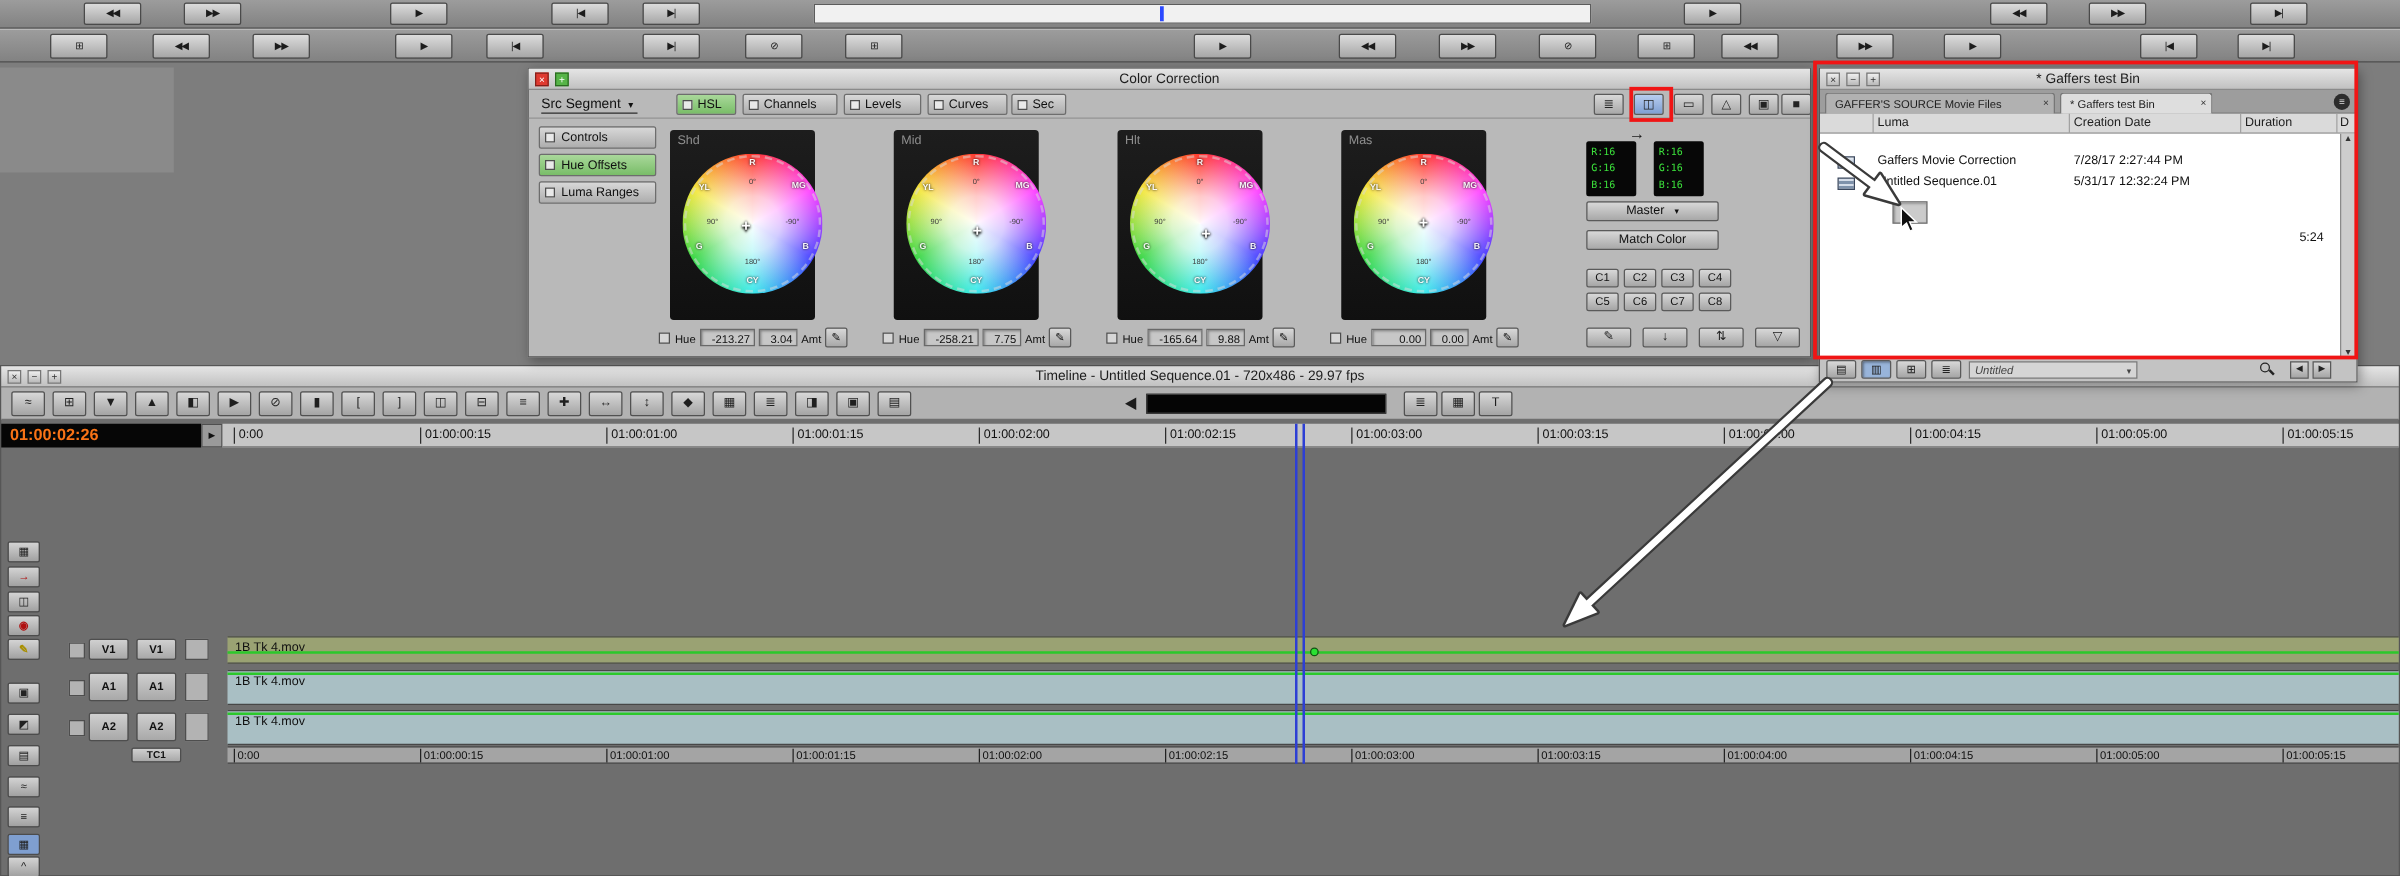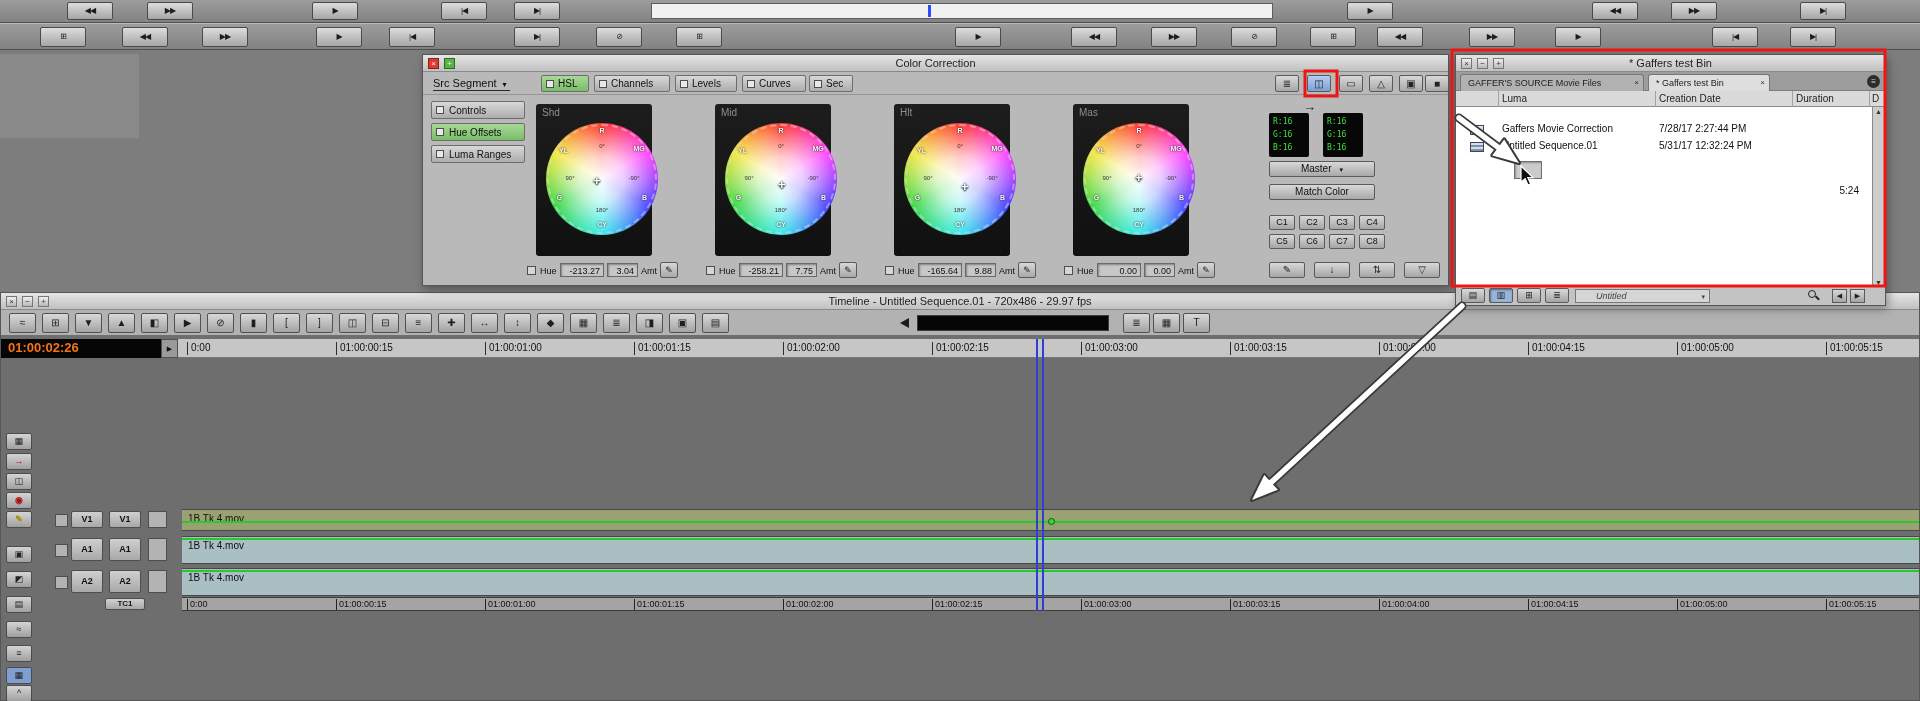--- a/index.html
+++ b/index.html
@@ -72,21 +72,21 @@
 .bicon{position:absolute;top:3px;left:14px;width:14px;height:10px;border:1px solid #39465c;background:linear-gradient(#e7edf5,#9fb2c8);}
 .bicon.sequence-icon{background:repeating-linear-gradient(#d5dde9 0 2px,#7e92ab 2px 4px);}
 .bname{position:absolute;left:46px;top:1px;} .bdate{position:absolute;left:203px;top:1px;}
 .bdur{position:absolute;right:26px;top:14px;margin-top:32px;}
 .binslot{position:absolute;left:58px;top:106px;width:28px;height:18px;background:#cbcbcb;border:1px solid #6e6e6e;box-shadow:inset 1px 1px 2px rgba(0,0,0,.3);}
 .binscroll{position:absolute;right:0;top:52px;width:13px;height:180px;background:#cdcdcd;border-left:1px solid #8a8a8a;font-size:7px;text-align:center;color:#333;}
 .binscroll .sup{position:absolute;top:1px;left:2px;} .binscroll .sdn{position:absolute;bottom:1px;left:2px;}
 #bin-footer{position:absolute;left:0;bottom:0;width:100%;height:20px;background:#c3c3c3;border-top:1px solid #8a8a8a;}
 .bview{position:absolute;top:2px;width:24px;height:15px;background:linear-gradient(#d8d8d8,#a5a5a5);border:1px solid #5a5a5a;border-radius:2px;font-size:9px;line-height:13px;text-align:center;color:#222;}
 .bview.active{background:#98b4da;box-shadow:inset 1px 1px 2px rgba(0,0,0,.4);}
-#bin-preset{position:absolute;left:119px;top:3px;width:135px;height:14px;background:#d5d5d5;border:1px solid #777;font-size:9px;color:#444;padding:1px 0 0 20px;}
+#bin-preset{position:absolute;left:119px;top:3px;width:135px;height:14px;background:#d5d5d5;border:1px solid #777;font-size:9px;color:#444;padding:1px 0 0 4px;}
 #bin-preset .it{font-style:italic;} #bin-preset .dd{position:absolute;right:4px;top:3px;font-size:7px;}
 #bin-mag{position:absolute;left:352px;top:4px;width:12px;height:12px;}
 #bin-mag .lens{position:absolute;left:0;top:0;width:8px;height:8px;border:1.5px solid #222;border-radius:50%;}
 #bin-mag .handle{position:absolute;left:7px;top:7px;width:5px;height:1.5px;background:#222;transform:rotate(45deg);}
 .bscrollbtn{position:absolute;top:3px;width:15px;height:14px;background:linear-gradient(#d8d8d8,#a5a5a5);border:1px solid #5a5a5a;font-size:7px;line-height:12px;text-align:center;color:#222;}
 
 #tl{left:0;top:292px;width:1920px;height:409px;background:#6e6e6e;box-shadow:none;}
 #tl-toolbar{position:absolute;left:0;top:17px;width:100%;height:26px;background:#b2b2b2;border-bottom:1px solid #6f6f6f;}
 .ttool{position:absolute;top:3px;width:27px;height:20px;background:linear-gradient(#d8d8d8,#a4a4a4);border:1px solid #515151;border-radius:2px;text-align:center;font-size:10px;line-height:18px;color:#1f1f1f;}
 .speaker{position:absolute;left:894px;top:8px;width:0;height:0;border:5px solid transparent;border-right:9px solid #1c1c1c;}

